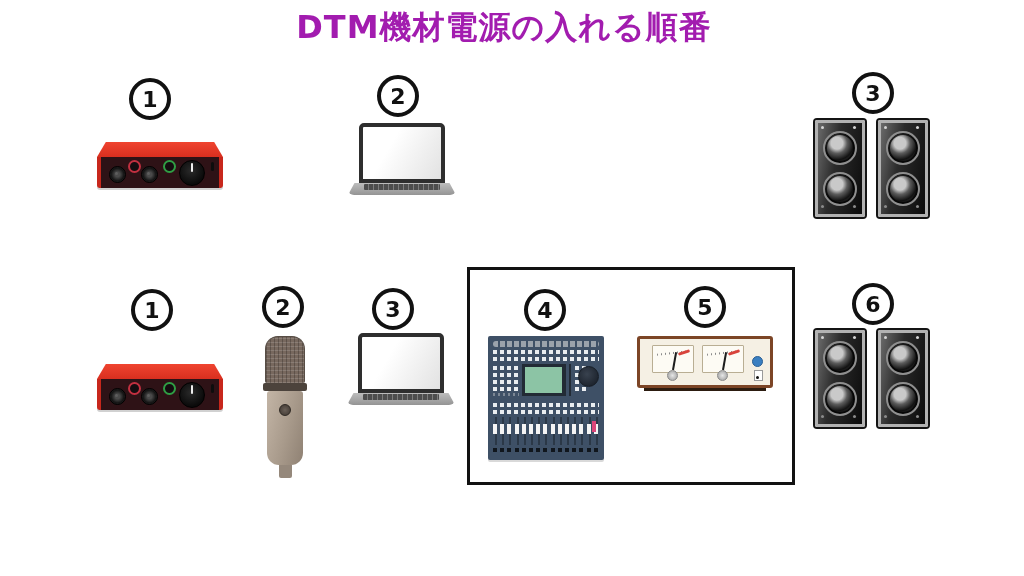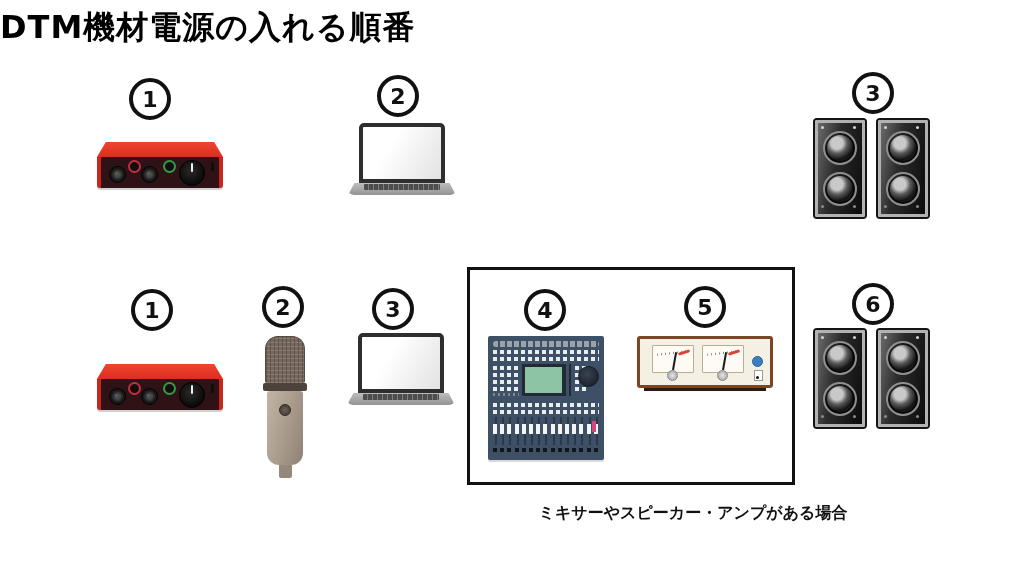--- a/index.html
+++ b/index.html
@@ -1,20 +1,20 @@
 <!DOCTYPE html>
 <html><head>
 <meta charset="utf-8">
 <style>
   html,body{margin:0;padding:0;background:#fff;}
   .canvas{position:relative;width:1024px;height:576px;background:#fff;overflow:hidden;
           font-family:"DejaVu Sans","Liberation Sans",sans-serif;color:#111;}
 
-  .title{position:absolute;top:6px;left:0;right:16px;margin:0;text-align:left;
-         font-size:32px;font-weight:bold;letter-spacing:1px;color:#000000;}
+  .title{position:absolute;top:6px;left:0;right:16px;margin:0;text-align:center;
+         font-size:32px;font-weight:bold;letter-spacing:1px;color:#a21caf;}
 
   
   .badge{position:absolute;width:34px;height:34px;border:4px solid #111;border-radius:50%;
          background:#fff;display:flex;align-items:center;justify-content:center;
          font-size:22px;font-weight:bold;color:#111;box-sizing:content-box;}
 
   
   .aif{position:absolute;width:126px;height:48px;}
   .aif-top{height:15px;background:linear-gradient(#ef4430,#d92f1f);
            clip-path:polygon(7% 0,93% 0,100% 100%,0 100%);}
@@ -268,17 +268,14 @@
       <div class="driver"></div>
       <div class="driver"></div>
     </div>
     <div class="spk">
       <span class="screws"></span>
       <div class="driver"></div>
       <div class="driver"></div>
     </div>
   </div>
 
-  <div class="caption caption-right">
-    <div>ミキサーやスピーカー・アンプがある場合</div>
-  </div>
 
 </div>
 
 </body></html>

